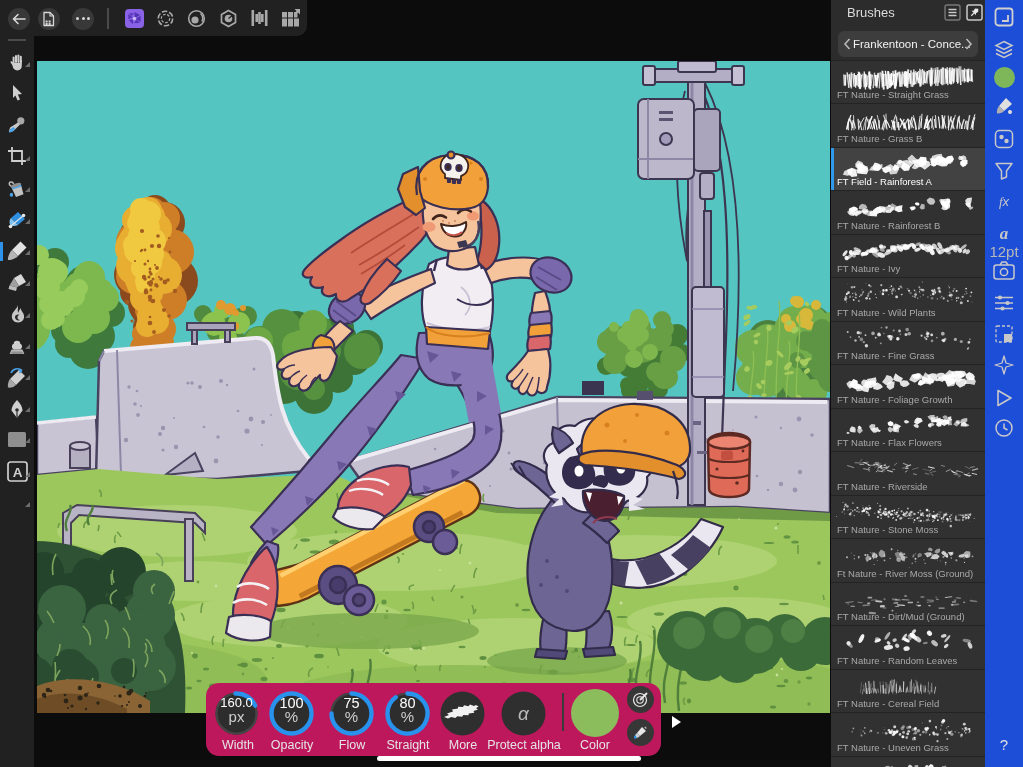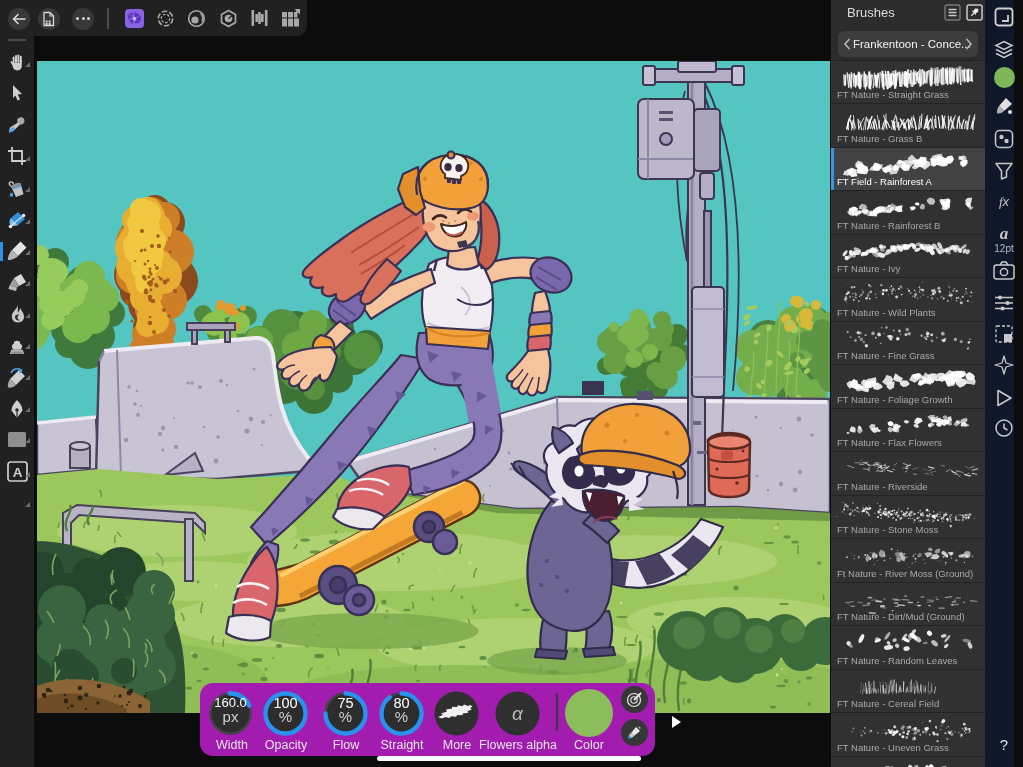--- a/index.html
+++ b/index.html
@@ -2,28 +2,28 @@
 <html><head><meta charset="utf-8">
 <style>
 html,body{margin:0;padding:0;background:#0c0c0c;width:1023px;height:767px;overflow:hidden;}
 *{box-sizing:border-box;font-family:"Liberation Sans",sans-serif;}
 #stage{position:absolute;left:0;top:0;width:1023px;height:767px;background:#0c0c0c;}
 .abs{position:absolute;}
 #leftbar{left:0;top:0;width:34px;height:767px;background:#212121;}
 #topbar{left:0;top:0;width:307px;height:36px;background:#212121;border-radius:0 0 10px 0;}
 .cbtn{position:absolute;width:22px;height:22px;border-radius:50%;background:#383838;top:8px;}
 #brushpanel{left:831px;top:0;width:154px;height:767px;background:#2c2c2c;overflow:hidden;}
-#rightbar{left:985px;top:0;width:29px;height:767px;background:#0f172a;}
+#rightbar{left:985px;top:0;width:38px;height:767px;background:#1d4ed8;}
 .brow{position:absolute;left:0;width:154px;height:43.5px;background:#313131;border-top:1px solid #232323;}
 .brow .lbl{position:absolute;left:6px;bottom:3px;font-size:9.5px;color:#a9a9a9;white-space:nowrap;}
 .brow.sel{background:#424242;}
 .brow.sel .lbl{color:#fff;}
 .brow.sel .selbar{position:absolute;left:0;top:0;width:3px;height:100%;background:#2f99ec;}
 .brow svg{position:absolute;left:0;top:1px;}
-#hud{left:200px;top:683px;width:455px;height:73px;background:#a21caf;border-radius:13px;}
+#hud{left:206px;top:683px;width:455px;height:73px;background:#be185d;border-radius:13px;}
 .dial{position:absolute;top:7.5px;width:45px;height:45px;}
 .dlabel{position:absolute;top:55px;width:96px;text-align:center;font-size:12.5px;color:#e5e5e5;white-space:nowrap;}
 .dtxt{position:absolute;width:45px;top:8px;text-align:center;color:#fff;font-size:14px;line-height:14px;}
 .dsub{font-size:15px;color:#cfcfcf;}
 #homebar{left:377px;top:756px;width:264px;height:5px;border-radius:3px;background:#fff;}
 .ricon{position:absolute;left:0;width:38px;text-align:center;}
 </style></head>
 <body>
 <div id="stage">
 <svg class="abs" style="left:37px;top:61px" width="793" height="652" viewBox="0 0 793 652">
@@ -2742,21 +2742,21 @@
 <svg class="abs" style="left:9px;top:129px" width="20" height="20" viewBox="0 0 20 20">
         <rect x="1.5" y="1.5" width="17" height="17" rx="4" stroke="#c8c8c8" fill="none" stroke-width="1.5"></rect>
         <circle cx="7.5" cy="8" r="2.2" fill="#c8c8c8"></circle>
         <circle cx="12.5" cy="12" r="2.2" fill="#c8c8c8"></circle>
       </svg>
 <svg class="abs" style="left:9px;top:161px" width="20" height="20" viewBox="0 0 20 20">
         <path d="M2 2.5 H18 L12.5 10 V16 L7.5 18 V10 Z" stroke="#c8c8c8" fill="none" stroke-width="1.5" stroke-linejoin="round"></path>
       </svg>
 <div class="abs ricon" style="top:194px;font-size:13px;color:#c8c8c8;font-style:italic;"><i style="font-family:'Liberation Serif',serif">f</i>x</div>
 <div class="abs ricon" style="top:224px;font-size:17px;color:#c8c8c8;font-style:italic;font-family:'Liberation Serif',serif;font-weight:bold;">a</div>
-<div class="abs ricon" style="top:243px;font-size:10px;color:#b8b8b8;">12pt</div>
+<div class="abs ricon" style="top:243px;font-size:15px;color:#b8b8b8;">12pt</div>
 <svg class="abs" style="left:8px;top:261px" width="22" height="19" viewBox="0 0 22 19">
         <rect x="1" y="4" width="20" height="14" rx="2.5" stroke="#c8c8c8" fill="none" stroke-width="1.5"></rect>
         <path d="M7 4 L9 1 H13 L15 4" stroke="#c8c8c8" fill="none" stroke-width="1.5"></path>
         <circle cx="11" cy="11" r="3.6" stroke="#c8c8c8" fill="none" stroke-width="1.5"></circle>
       </svg>
 <svg class="abs" style="left:9px;top:294px" width="20" height="18" viewBox="0 0 20 18">
         <g stroke="#c8c8c8" stroke-width="1.5">
           <line x1="1" y1="3.5" x2="19" y2="3.5"></line>
           <line x1="1" y1="9" x2="19" y2="9"></line>
           <line x1="1" y1="14.5" x2="19" y2="14.5"></line>
@@ -2813,21 +2813,21 @@
 <div class="dlabel" style="left:154px">Straight</div>
 <svg class="dial" style="left:234px" viewBox="0 0 45 45">
         <circle cx="22.5" cy="22.5" r="22" fill="#2f2f2f"></circle>
         <path d="M4 26 l5-2 -2-1.5 6-2 -1-2 6-1 0-1.8 5 .3 1-1.8 4.5 1 1.5-1.7 4 1.5 2-1 2.5 1.5 -2.5 1.8 2 1.2 -4.5 1.5 .8 1.8 -5.5.7 -.3 1.8 -5.2-.3 -1.2 1.8 -4.8-.5 -2 1.7 -4-1 -3.3 1.5 z" fill="#f2f2f2"></path>
       </svg>
 <div class="dlabel" style="left:209px">More</div>
 <svg class="dial" style="left:295px" viewBox="0 0 45 45">
         <circle cx="22.5" cy="22.5" r="22" fill="#2f2f2f"></circle>
         <text x="22.5" y="29" text-anchor="middle" font-size="19" fill="#b9b9b9" font-style="italic" font-family="Liberation Serif">α</text>
       </svg>
-<div class="dlabel" style="left:270px">Flowers alpha</div>
+<div class="dlabel" style="left:270px">Protect alpha</div>
 <div class="abs" style="left:356px;top:10px;width:1.5px;height:38px;background:#3a3a3a"></div>
 <div class="abs" style="left:365px;top:6px;width:48px;height:48px;border-radius:50%;background:#8bbd5d"></div>
 <div class="dlabel" style="left:341px">Color</div>
 <div class="abs" style="left:421px;top:3px;width:27px;height:27px;border-radius:50%;background:#373737"></div>
 <svg class="abs" style="left:426px;top:8px" width="17" height="17" viewBox="0 0 17 17">
         <circle cx="8" cy="9" r="6.5" stroke="#e8e8e8" fill="none" stroke-width="1.2"></circle>
         <circle cx="8" cy="9" r="3.2" stroke="#e8e8e8" fill="none" stroke-width="1.1"></circle>
         <path d="M8.5 8.5 L14.5 2.5" stroke="#e8e8e8" stroke-width="1.8" stroke-linecap="round"></path>
       </svg>
 <div class="abs" style="left:421px;top:36px;width:27px;height:27px;border-radius:50%;background:#373737"></div>

